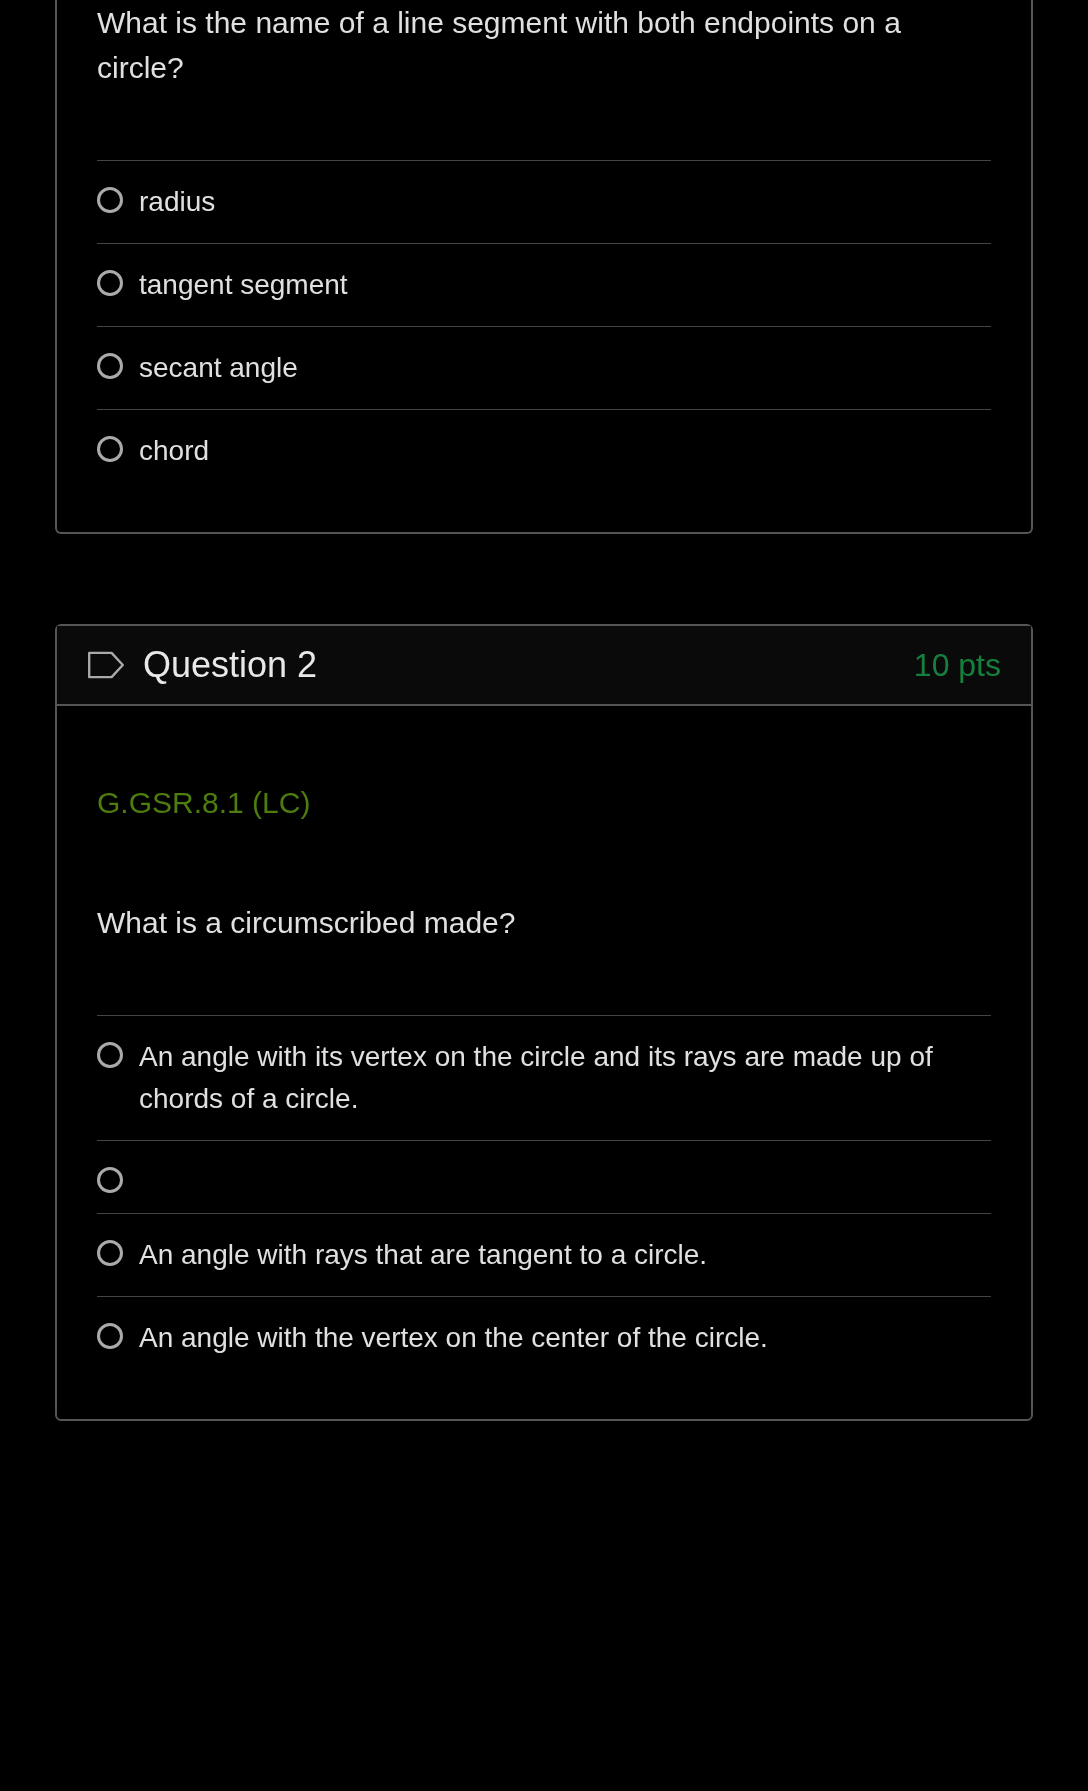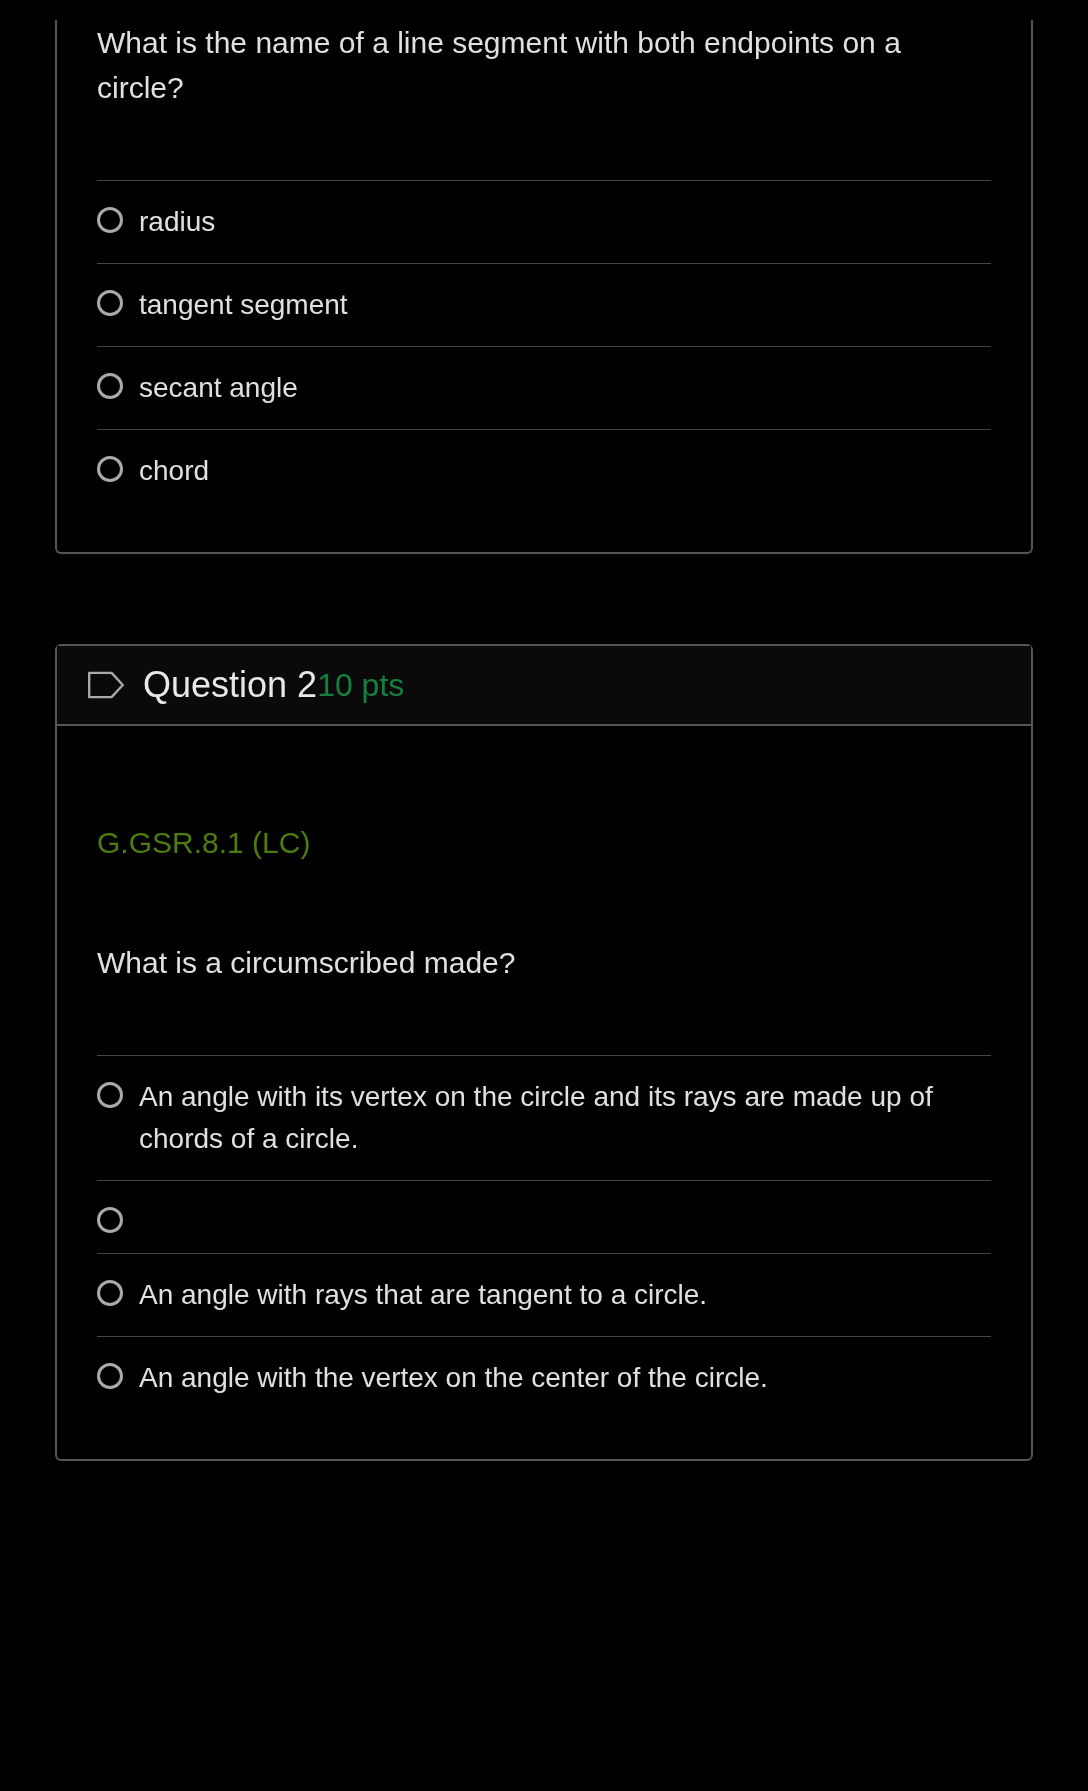--- a/index.html
+++ b/index.html
@@ -15,20 +15,21 @@
     padding: 0 55px 30px 55px;
   }
   .question-card {
     border: 2px solid #555;
     border-radius: 6px;
     margin-bottom: 90px;
     background: #000;
   }
   .question-header {
     display: flex;
+    justify-content: space-between;
     align-items: center;
     padding: 18px 30px;
     border-bottom: 2px solid #555;
     background: #0a0a0a;
   }
   .question-header-left {
     display: flex;
     align-items: center;
     gap: 18px;
   }
@@ -42,21 +43,20 @@
     color: #e8e8e8;
     font-weight: 400;
   }
   .question-points {
     font-size: 32px;
     color: #15803d;
     font-weight: 400;
   }
   .question-body {
     padding: 20px 40px 40px 40px;
-    margin-top: 20px;
   }
   .question-standard {
     font-size: 30px;
     color: #4d7c0f;
     margin: 60px 0 80px 0;
   }
   .question-text {
     font-size: 30px;
     color: #e0e0e0;
     line-height: 1.5;

